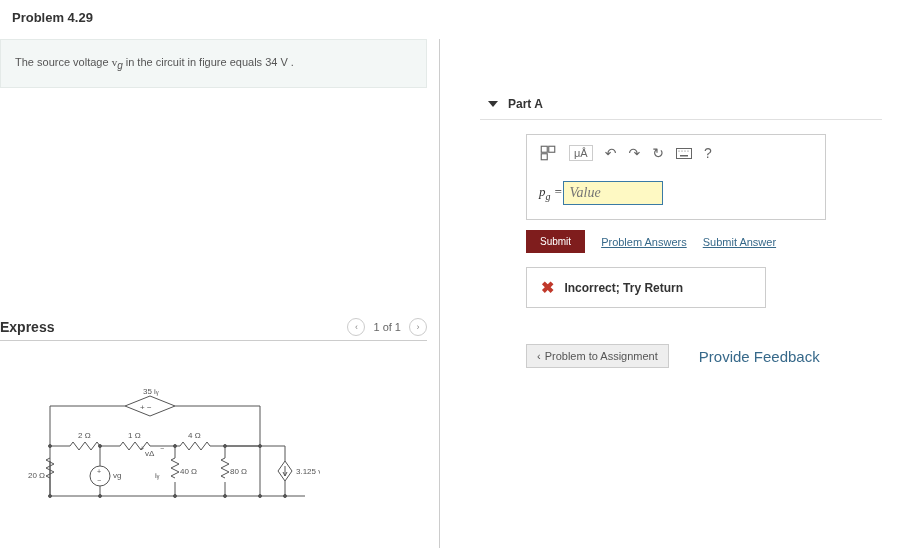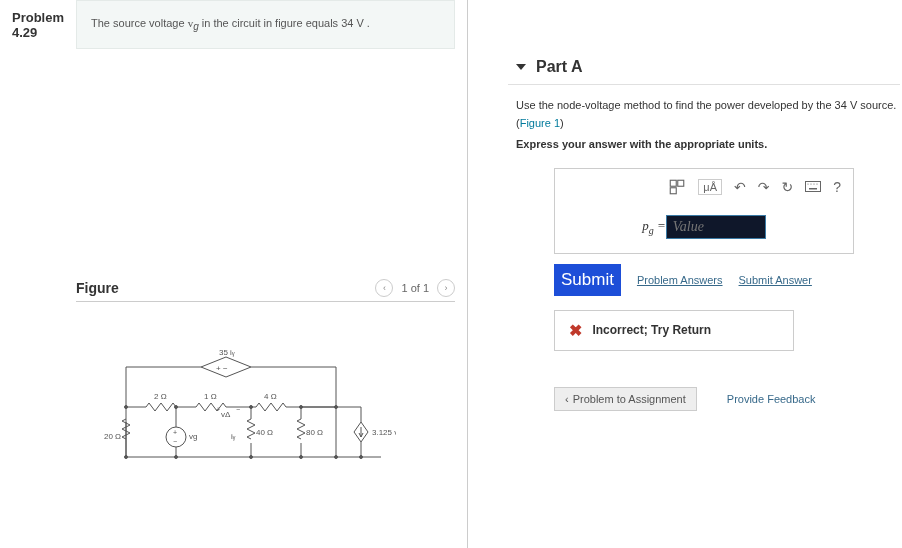--- a/index.html
+++ b/index.html
@@ -7,34 +7,34 @@
       font-family: Arial, Helvetica, sans-serif;
       font-size: 12px;
       color: #333;
       background: #fff;
       width: 902px;
       height: 548px;
       position: relative;
     }
     .container {
       display: flex;
-      flex-direction: row;
+      flex-direction: column;
       height: 100%;
     }
     .title {
       font-size: 13px;
       font-weight: bold;
       padding: 10px 12px 14px;
     }
     .main {
       display: flex;
       flex: 1;
     }
     .left {
-      width: 392px;
+      width: 440px;
       border-right: 1px solid #ccc;
       padding-right: 0;
     }
     .right {
       flex: 1;
       padding: 50px 20px 0 40px;
     }
     .prompt-box {
       background: #f3f7f6;
       border: 1px solid #e4eae8;
@@ -89,81 +89,79 @@
       padding: 8px 0 8px 8px;
       border-bottom: 1px solid #e0e0e0;
       margin-bottom: 12px;
     }
     .caret-down {
       width: 0; height: 0;
       border-left: 5px solid transparent;
       border-right: 5px solid transparent;
       border-top: 6px solid #333;
     }
-    .part-label { font-weight: bold; font-size: 16px; }
+    .part-label { font-weight: bold; font-size: 12px; }
     .instructions { font-size: 11px; line-height: 1.6; padding-left: 8px; }
     .link { color: #007a9c; cursor: pointer; }
     .bold { font-weight: bold; }
 
     .toolbar-box {
       background: #fff;
       border: 1px solid #ccc;
       margin: 14px 46px 10px 46px;
       width: 300px;
     }
     .toolbar-row {
       display: flex;
       align-items: center;
       gap: 12px;
       padding: 8px 12px;
-      justify-content: flex-end;
       height: 36px;
     }
     .tool-icon {
       color: #666;
       font-size: 14px;
       cursor: pointer;
       display: inline-flex;
       align-items: center;
     }
     .templates-icon svg { width: 18px; height: 18px; }
     .answer-row {
       display: flex;
       align-items: center;
       padding: 10px 12px 14px;
       gap: 0;
-      justify-content: center;
     }
     .var-label { font-style: italic; font-family: "Times New Roman", serif; font-size: 13px; }
     .var-label .sub { font-size: 10px; }
     .value-input, .units-input {
       border: 1px solid #3a7aa5;
       padding: 4px 6px;
       font-family: "Times New Roman", serif;
       font-style: italic;
       font-size: 14px;
       color: #888;
-      background: #0f172a;
+      background: #fef9c3;
       height: 24px;
     }
     .value-input { width: 100px; }
     .units-input { width: 100px; }
 
     .submit-row {
       display: flex;
       align-items: center;
       gap: 16px;
       margin: 8px 0 14px 46px;
     }
     .submit-btn {
-      background: #1d4ed8;
+      background: #7f1d1d;
       color: #fff;
       border: none;
-      padding: 6px 7px;
-      font-size: 17px;
+      padding: 6px 14px;
+      font-size: 10px;
       cursor: pointer;
     }
     .small-link {
       color: #37698a;
       text-decoration: underline;
       font-size: 11px;
       cursor: pointer;
     }
 
     .feedback-box {
@@ -191,40 +189,40 @@
       padding: 5px 10px;
       font-size: 11px;
       color: #555;
       cursor: pointer;
       display: flex;
       align-items: center;
       gap: 4px;
     }
     .feedback-link {
       color: #37698a;
-      font-size: 11px;
+      font-size: 15px;
       cursor: pointer;
     }
   </style>
 </head>
 <body>
 
 <div class="container">
   <div class="title">Problem 4.29</div>
   <div class="main">
     <div class="left">
       <div class="prompt-box">
         <span class="prompt-text">
           <span>The source voltage </span><span class="voltage">v</span><sub class="sub">g</sub><span> in the circuit in figure equals 34 V .</span>
         </span>
       </div>
 
       <div class="figure-section">
         <div class="figure-header">
-          <div class="figure-title">Figure</div>
+          <div class="figure-title">Express</div>
           <div class="pager">
             <span class="pager-btn">‹</span>
             <span>1 of 1</span>
             <span class="pager-btn">›</span>
           </div>
         </div>
         <div class="circuit">
           <svg width="320" height="150" viewBox="0 0 320 150">
             <g stroke="#555" stroke-width="1" fill="none">
 
@@ -300,24 +298,20 @@
             </g>
           </svg>
         </div>
       </div>
     </div>
 
     <div class="right">
       <div class="part-header">
         <span class="caret-down"></span>
         <span class="part-label">Part A</span>
-      </div>
-      <div class="instructions">
-        <span>Use the node-voltage method to find the power developed by the 34 V source.(</span><span class="link">Figure 1</span><span>)</span>
-        <div class="bold" style="margin-top:4px;">Express your answer with the appropriate units.</div>
       </div>
 
       <div class="toolbar-box">
         <div class="toolbar-row">
           <span class="tool-icon templates-icon">
             <svg viewBox="0 0 24 24" fill="none" stroke="#666" stroke-width="1.5">
                 <rect x="3" y="3" width="8" height="8"></rect>
                 <rect x="13" y="3" width="8" height="8"></rect>
                 <rect x="3" y="13" width="8" height="8"></rect>
               </svg>

